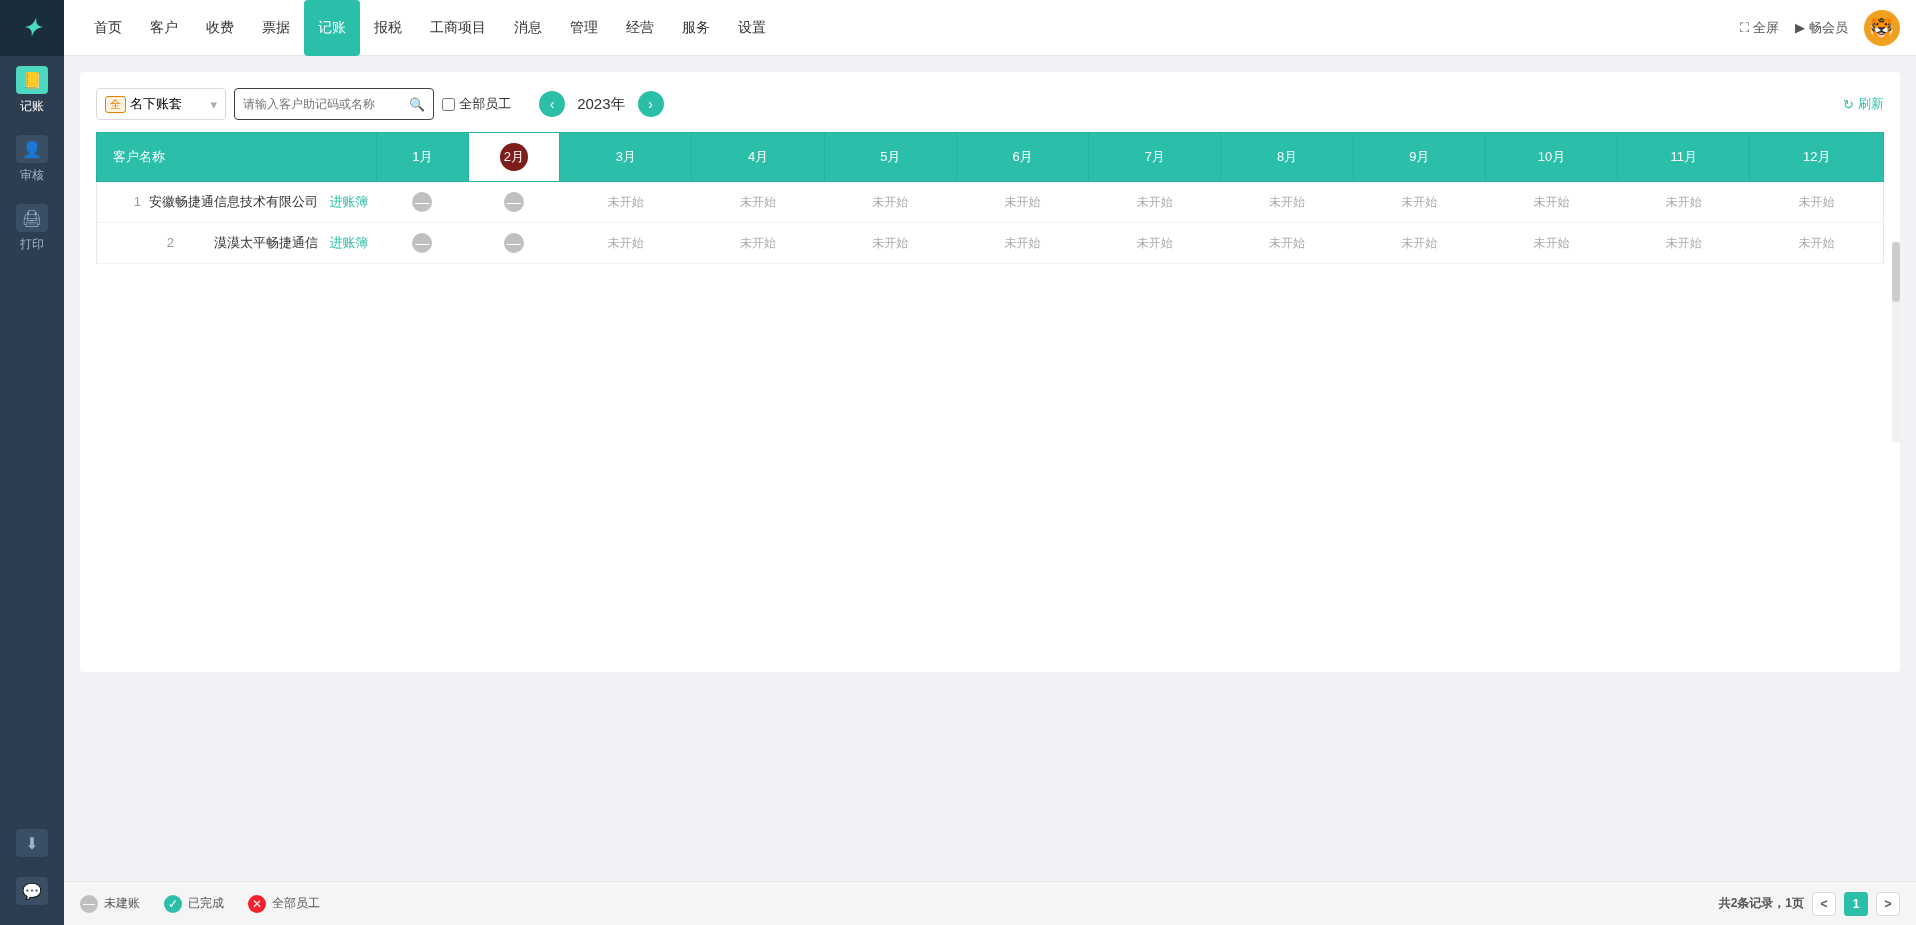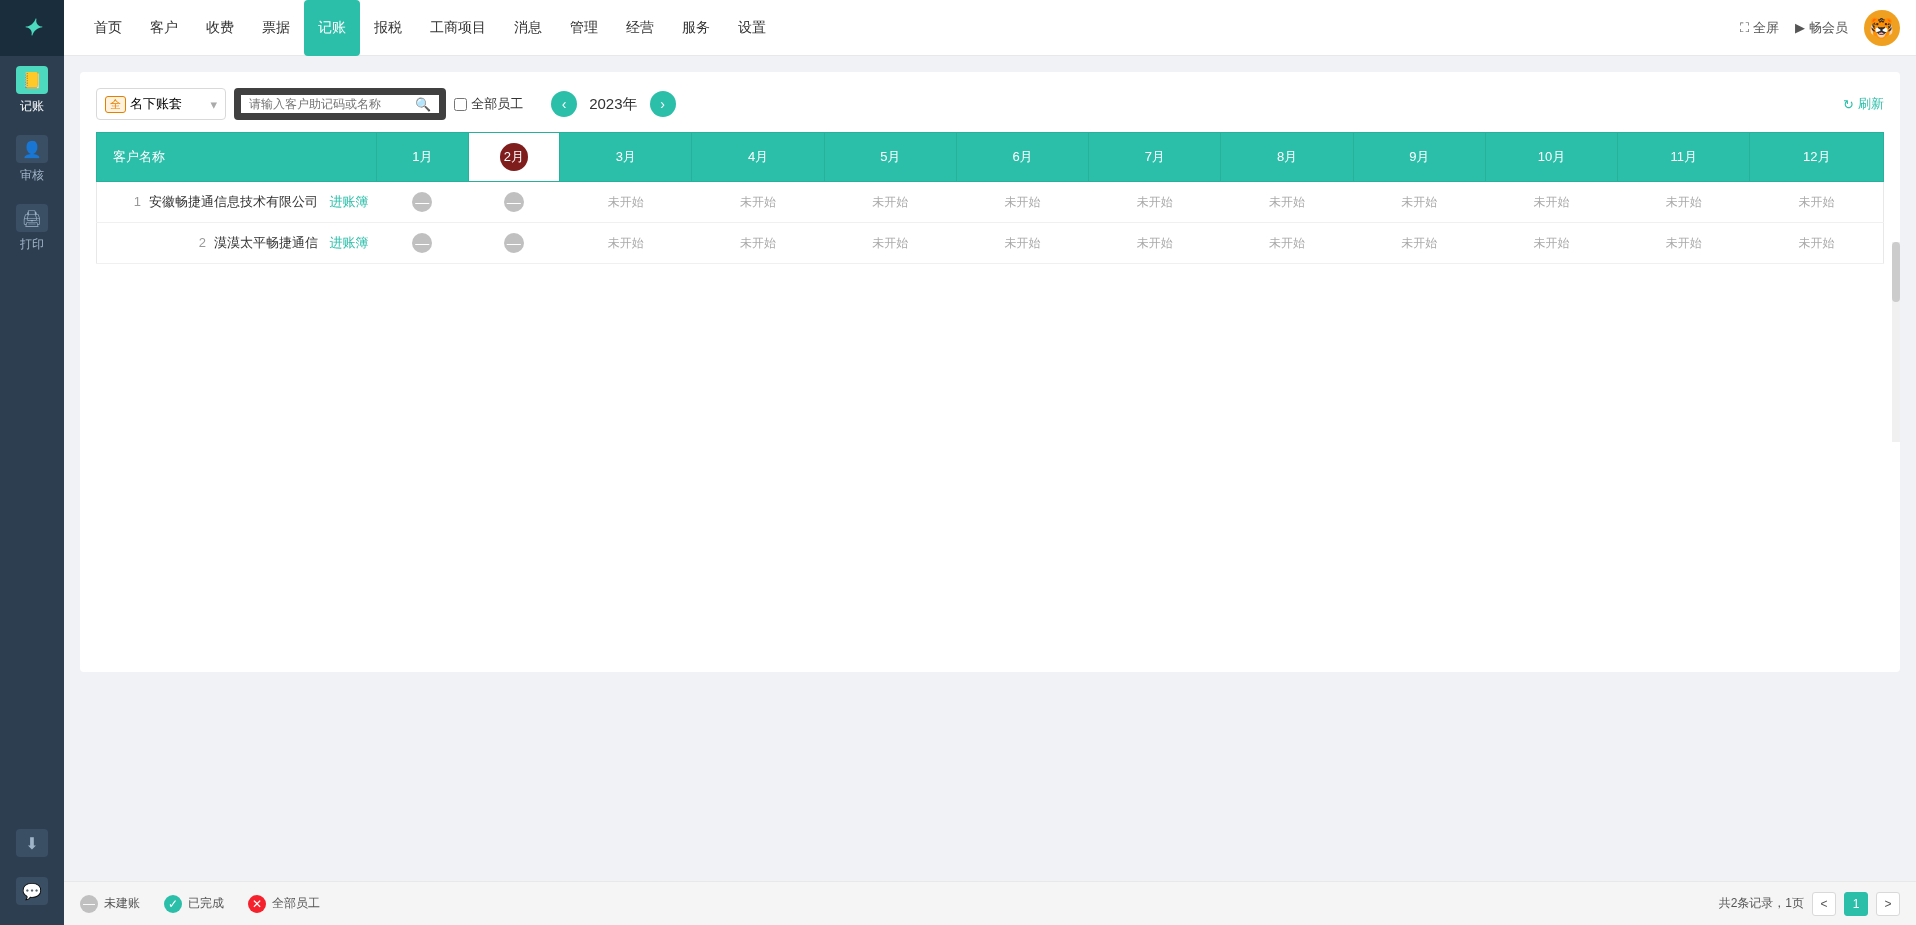--- a/index.html
+++ b/index.html
@@ -64,21 +64,22 @@
       display: flex;
       flex-direction: column;
       overflow: hidden;
     }
 
     
     .top-nav {
       height: 56px;
       background: #fff;
       display: flex;
-      padding: 0 16px;
+      align-items: center;
+      padding: 12px 16px;
       border-bottom: 1px solid #e8e8e8;
       flex-shrink: 0;
       gap: 0;
     }
     .nav-item {
       padding: 0 14px;
       height: 56px;
       display: flex;
       align-items: center;
       cursor: pointer;
@@ -153,21 +154,21 @@
       color: #e67e00;
       border: 1px solid #e67e00;
       border-radius: 3px;
       padding: 0 4px;
       font-size: 11px;
     }
     .select-box .chevron { color: #aaa; margin-left: auto; }
     .search-input {
       display: flex;
       align-items: center;
-      border: 7px solid #404040;
+      border: 1px solid #404040;
       border-radius: 4px;
       height: 32px;
       padding: 0 8px;
       gap: 6px;
       min-width: 200px;
     }
     .search-input input {
       border: none;
       outline: none;
       font-size: 12px;
@@ -297,20 +298,21 @@
     .legend-icon-grey { width: 18px; height: 18px; border-radius: 50%; background: #c0c0c0; display: inline-flex; align-items: center; justify-content: center; color: #fff; font-size: 12px; }
     .legend-icon-teal { width: 18px; height: 18px; border-radius: 50%; background: #2bbfaa; display: inline-flex; align-items: center; justify-content: center; color: #fff; font-size: 12px; }
     .legend-icon-red { width: 18px; height: 18px; border-radius: 50%; background: #f5222d; display: inline-flex; align-items: center; justify-content: center; color: #fff; font-size: 12px; }
     .footer-right {
       margin-left: auto;
       display: flex;
       align-items: center;
       gap: 8px;
       font-size: 12px;
       color: #555;
+      font-weight: bold;
     }
     .page-btn {
       width: 24px; height: 24px;
       border: 1px solid #d9d9d9;
       border-radius: 3px;
       display: flex; align-items: center; justify-content: center;
       cursor: pointer;
       font-size: 12px;
       background: #fff;
     }
@@ -443,21 +445,21 @@
               <td><span class="not-started">未开始</span></td>
               <td><span class="not-started">未开始</span></td>
               <td><span class="not-started">未开始</span></td>
               <td><span class="not-started">未开始</span></td>
               <td><span class="not-started">未开始</span></td>
               <td><span class="not-started">未开始</span></td>
               <td><span class="not-started">未开始</span></td>
               <td><span class="not-started">未开始</span></td>
             </tr>
             <tr>
-              <td class="name-cell"><span style="color:#999;margin-right:8px;">2</span><span style="color:#333;">漠漠太平畅捷通信</span> <a class="link-btn" style="margin-left:8px;">进账簿</a></td>
+              <td class="name-cell"><span style="color:#999;margin-right:8px;">2</span><span style="color:#333;margin-left:32px;">漠漠太平畅捷通信</span> <a class="link-btn" style="margin-left:8px;">进账簿</a></td>
               <td><span class="circle-minus">—</span></td>
               <td><span class="circle-minus">—</span></td>
               <td><span class="not-started">未开始</span></td>
               <td><span class="not-started">未开始</span></td>
               <td><span class="not-started">未开始</span></td>
               <td><span class="not-started">未开始</span></td>
               <td><span class="not-started">未开始</span></td>
               <td><span class="not-started">未开始</span></td>
               <td><span class="not-started">未开始</span></td>
               <td><span class="not-started">未开始</span></td>

